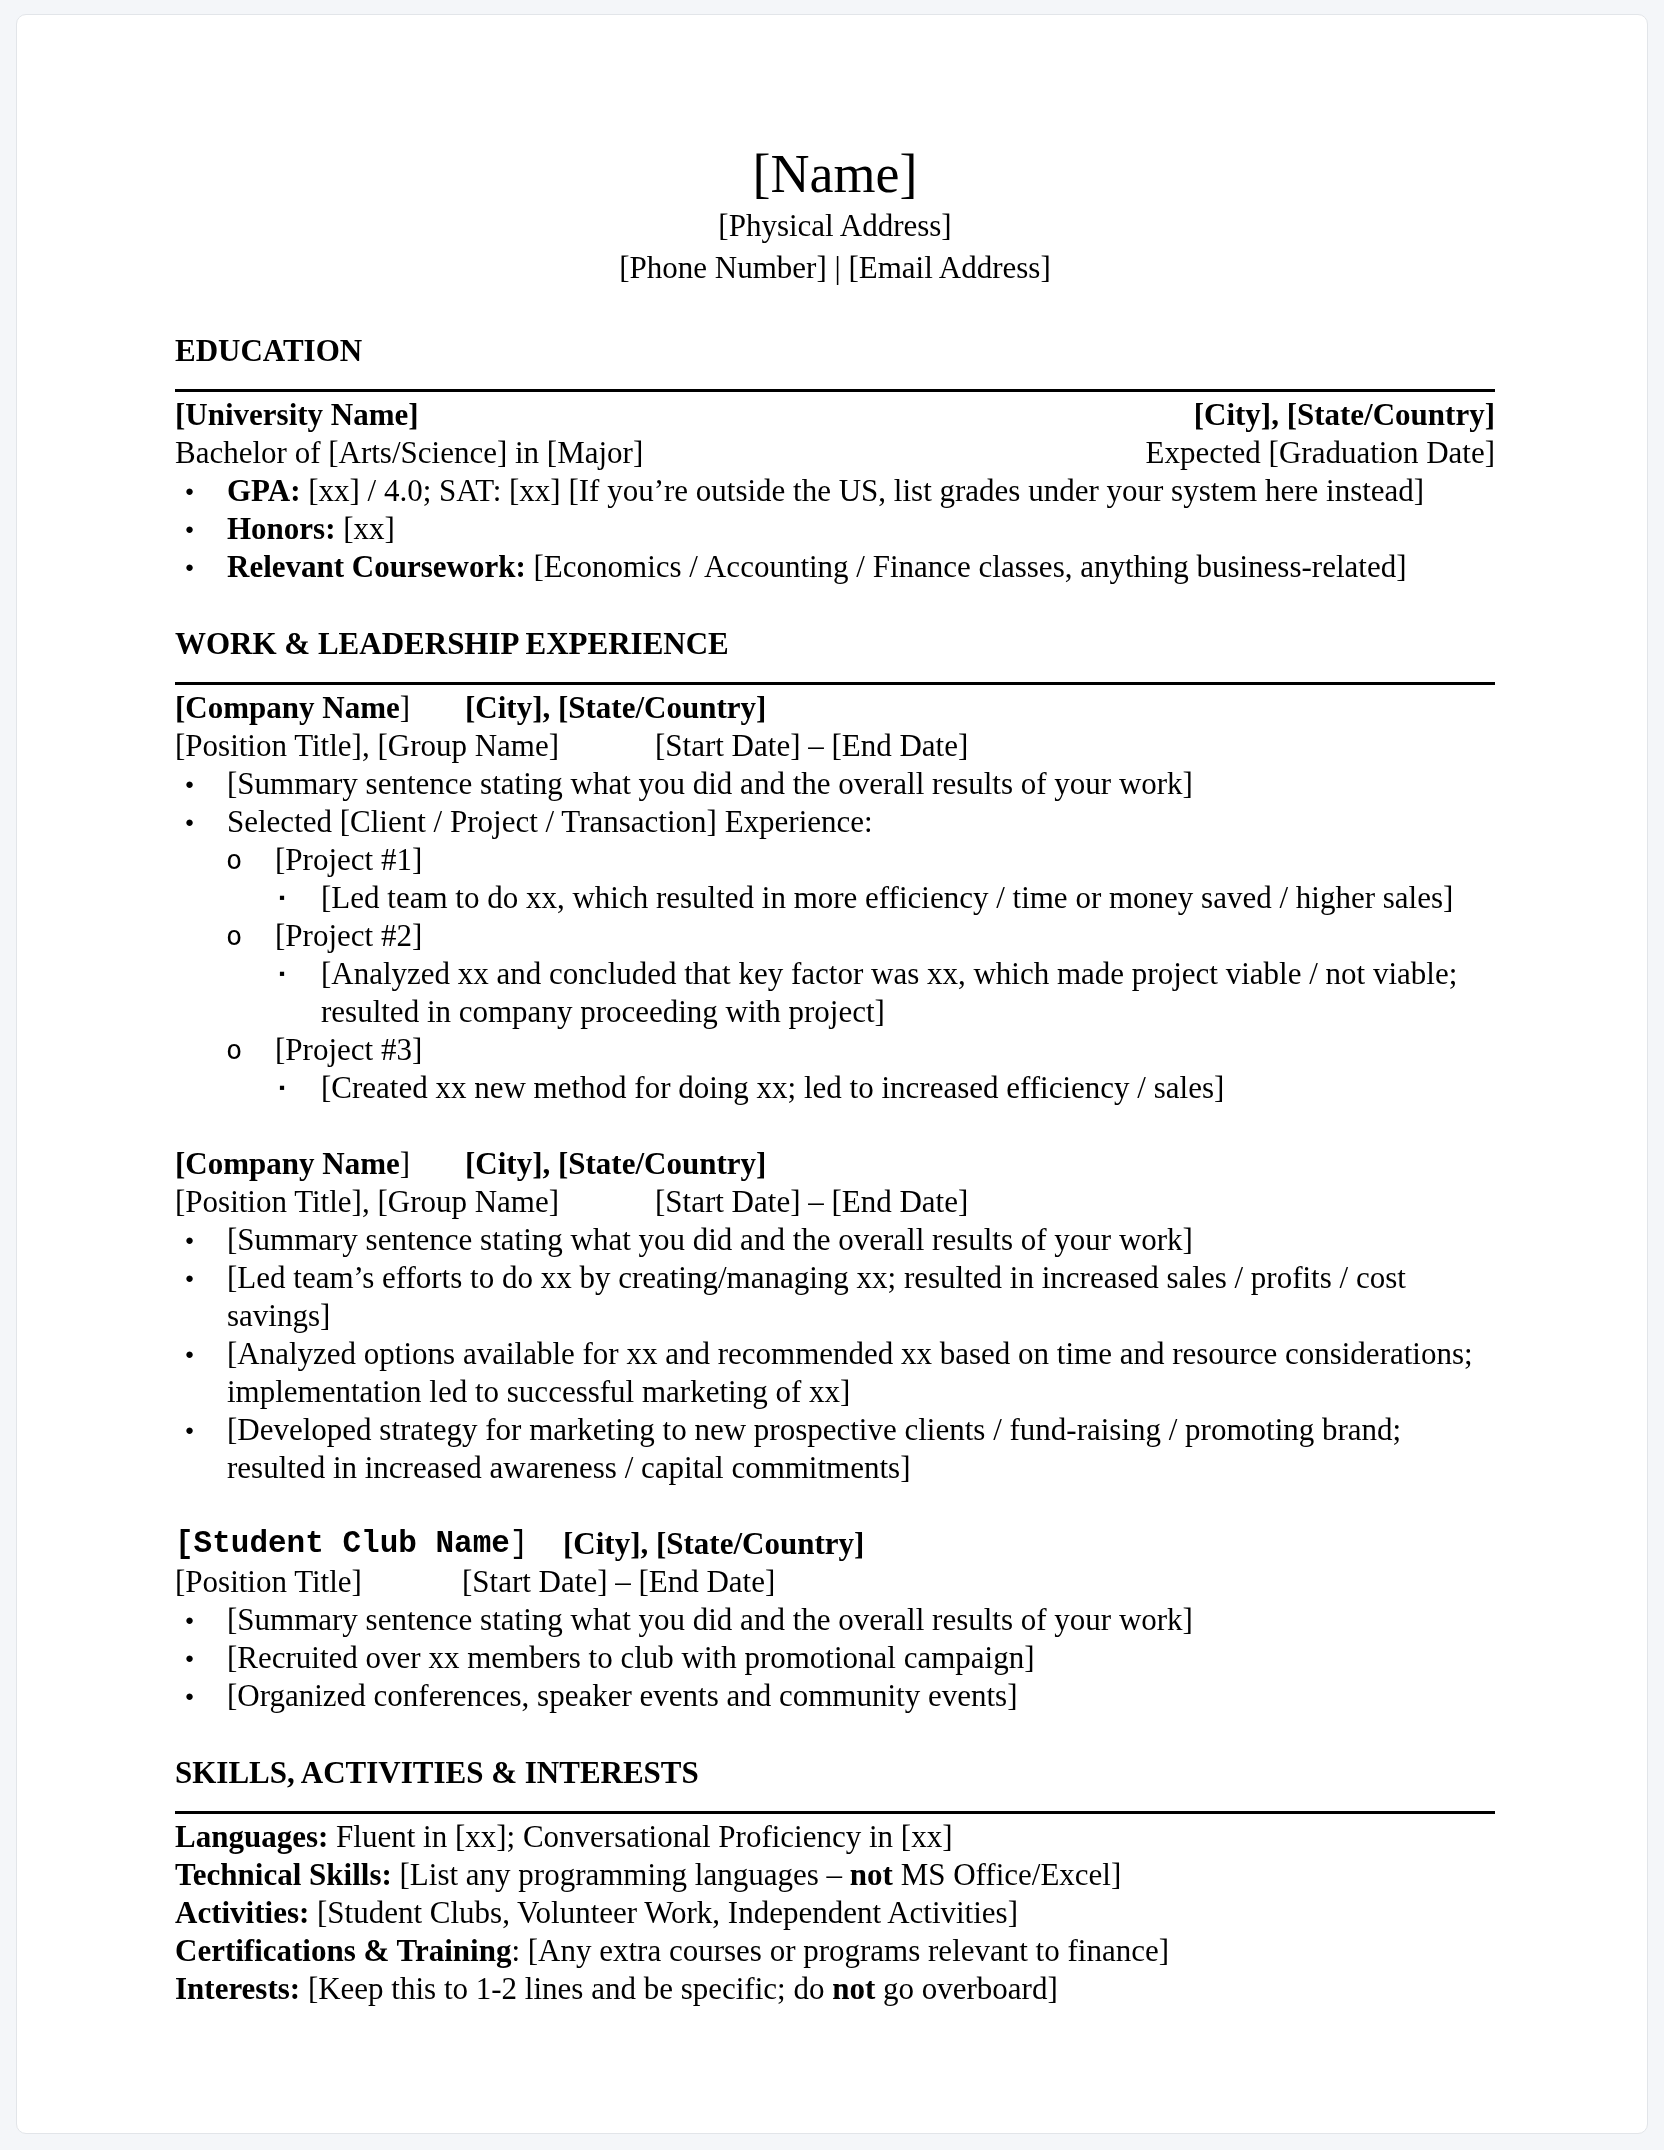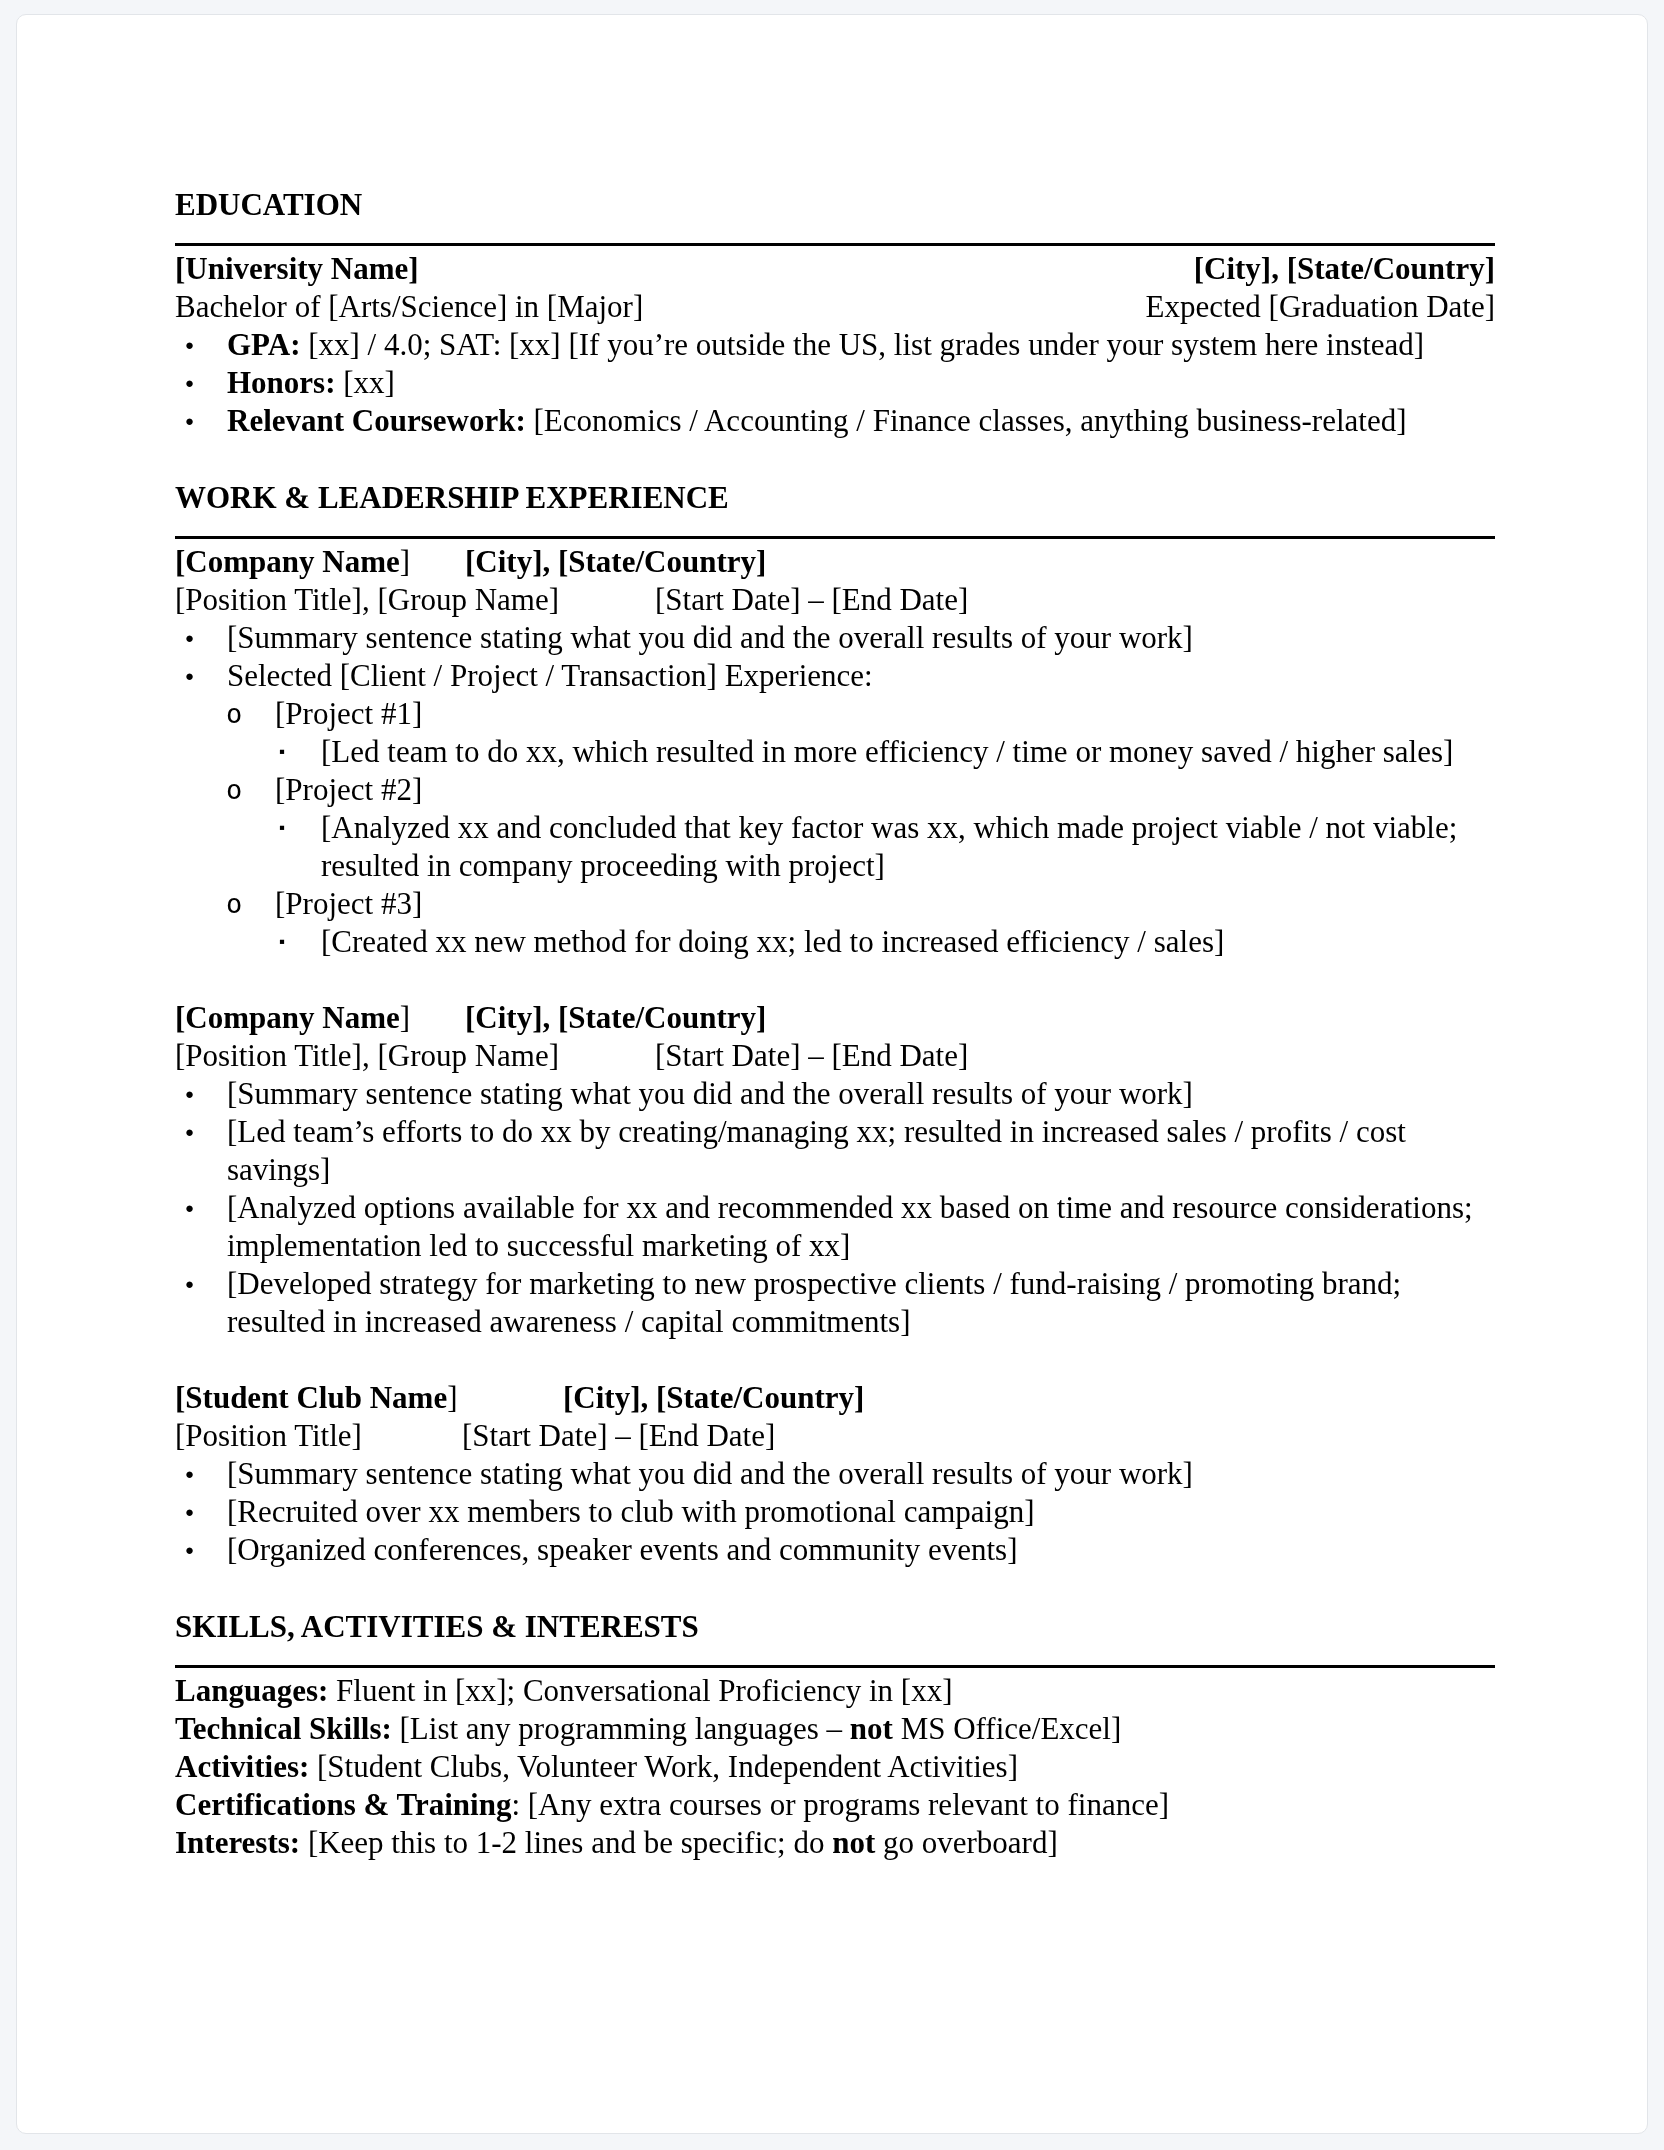--- a/index.html
+++ b/index.html
@@ -25,36 +25,41 @@
   .italic { }
   
   .row2col { display:flex; justify-content:space-between; font-size:31px; line-height:38px; }
   
   .entry { margin-top:38px; }
   .entry.no-gap { margin-top:0; }
   .trow { display:flex; font-size:31px; line-height:38px; }
   .trow .c1 { flex:0 0 auto; }
   .entry-company .r1 .c1 { width:290px; }
   .entry-company .r2 .c1 { width:480px; }
-  .entry-club .r1 .c1 { width:388px; }
+  .entry-club .r1 .c1 { width:388px;font-family:Liberation Mono, monospace; }
   .entry-club .r2 .c1 { width:287px; }
   
   .b { display:flex; font-size:31px; line-height:38px; }
   .b .m { flex:0 0 auto; }
   .b .t { flex:1 1 auto; }
   .lv1 { padding-left:10px; }  .lv1 .m { width:42px;  font-size:15px; }
   .lv2 { padding-left:51px; }  .lv2 .m { width:49px;  font-family:"DejaVu Sans Mono",monospace; font-size:27px; }
   .lv3 { padding-left:104px; } .lv3 .m { width:42px;  font-size:17px; }
 </style>
 </head>
 <body>
 
 <div class="page">
   <div class="content">
 
+    <div class="hdr">
+      <div class="title">[Name]</div>
+      <div class="addr">[Physical Address]</div>
+      <div class="addr">[Phone Number] | [Email Address]</div>
+    </div>
 
     <div class="sec first">EDUCATION</div>
     <div class="row2col">
       <span class="c1"><span class="bold">[University Name]</span></span>
       <span class="c2"><span class="bold">[City], [State/Country]</span></span>
     </div>
     <div class="row2col">
       <span class="c1"><span class="italic">Bachelor of [Arts/Science] in [Major]</span></span>
       <span class="c2"><span>Expected [Graduation Date]</span></span>
     </div>

